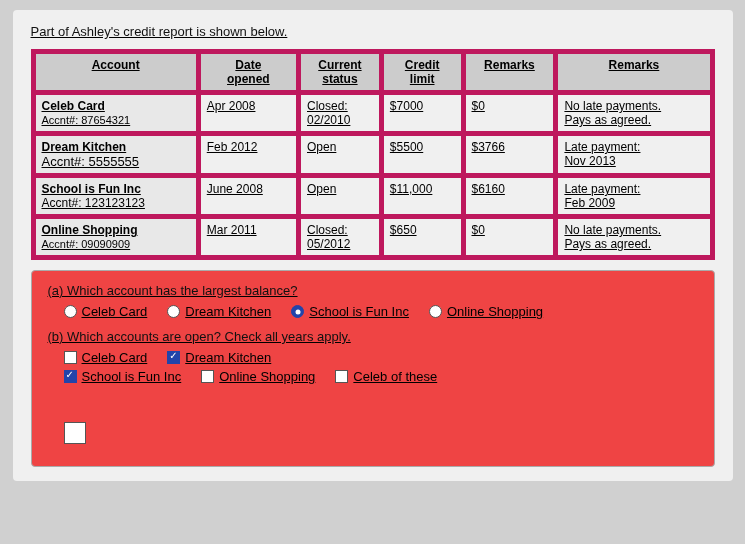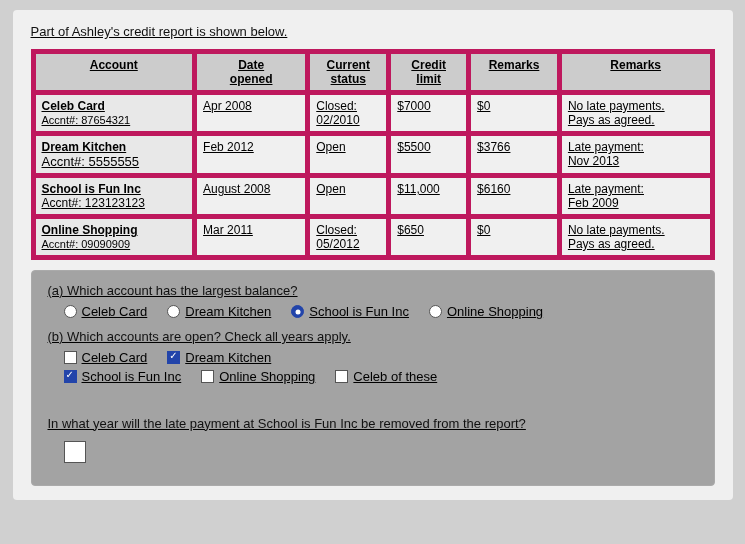--- a/index.html
+++ b/index.html
@@ -46,21 +46,21 @@
     table td:first-child {
       font-weight: bold;
       background: #e8e8e8;
     }
     .answer-label {
       font-size: 13px;
       margin-bottom: 8px;
       color: #111;
     }
     .question-box {
-      background: #a3a3a3;
+      background: #ef4444;
       border: 1px solid #aaa;
       border-radius: 4px;
       padding: 12px 16px;
       margin-top: 8px;
     }
     .question {
       margin-bottom: 10px;
     }
     .question-label {
       font-size: 13px;
@@ -178,21 +178,21 @@
         <tr>
           <td><strong>Dream Kitchen</strong><br><span style="font-weight:normal; font-size:13px;text-align:right;">Accnt#: 5555555</span></td>
           <td>Feb 2012</td>
           <td>Open</td>
           <td>$5500</td>
           <td>$3766</td>
           <td>Late payment:<br>Nov 2013</td>
         </tr>
         <tr>
           <td><strong>School is Fun Inc</strong><br><span style="font-weight:normal; font-size:12px;">Accnt#: 123123123</span></td>
-          <td>August 2008</td>
+          <td>June 2008</td>
           <td>Open</td>
           <td>$11,000</td>
           <td>$6160</td>
           <td>Late payment:<br>Feb 2009</td>
         </tr>
         <tr>
           <td><strong>Online Shopping</strong><br><span style="font-weight:normal; font-size:11px;">Accnt#: 09090909</span></td>
           <td>Mar 2011</td>
           <td>Closed:<br>05/2012</td>
           <td>$650</td>
@@ -251,20 +251,19 @@
         <label class="option">
           <span class="checkbox-sq"></span>
           <span>Celeb of these</span>
         </label>
       </div>
     </div>
 
     <div class="question">
       <div class="question-c-text">
         <br>
-        <span>In what year will the late payment at School is Fun Inc be removed from the report?</span>
       </div>
       <div style="margin-top: 4px; margin-left: 16px;">
         <input type="text" class="text-input-box" style="width: 22px; height: 22px; border: 1.5px solid rgb(85, 85, 85); background: rgb(255, 255, 255); font-size: 12px; padding: 2px;">
       </div>
     </div>
   </div>
 </div>
 
 </body></html>

